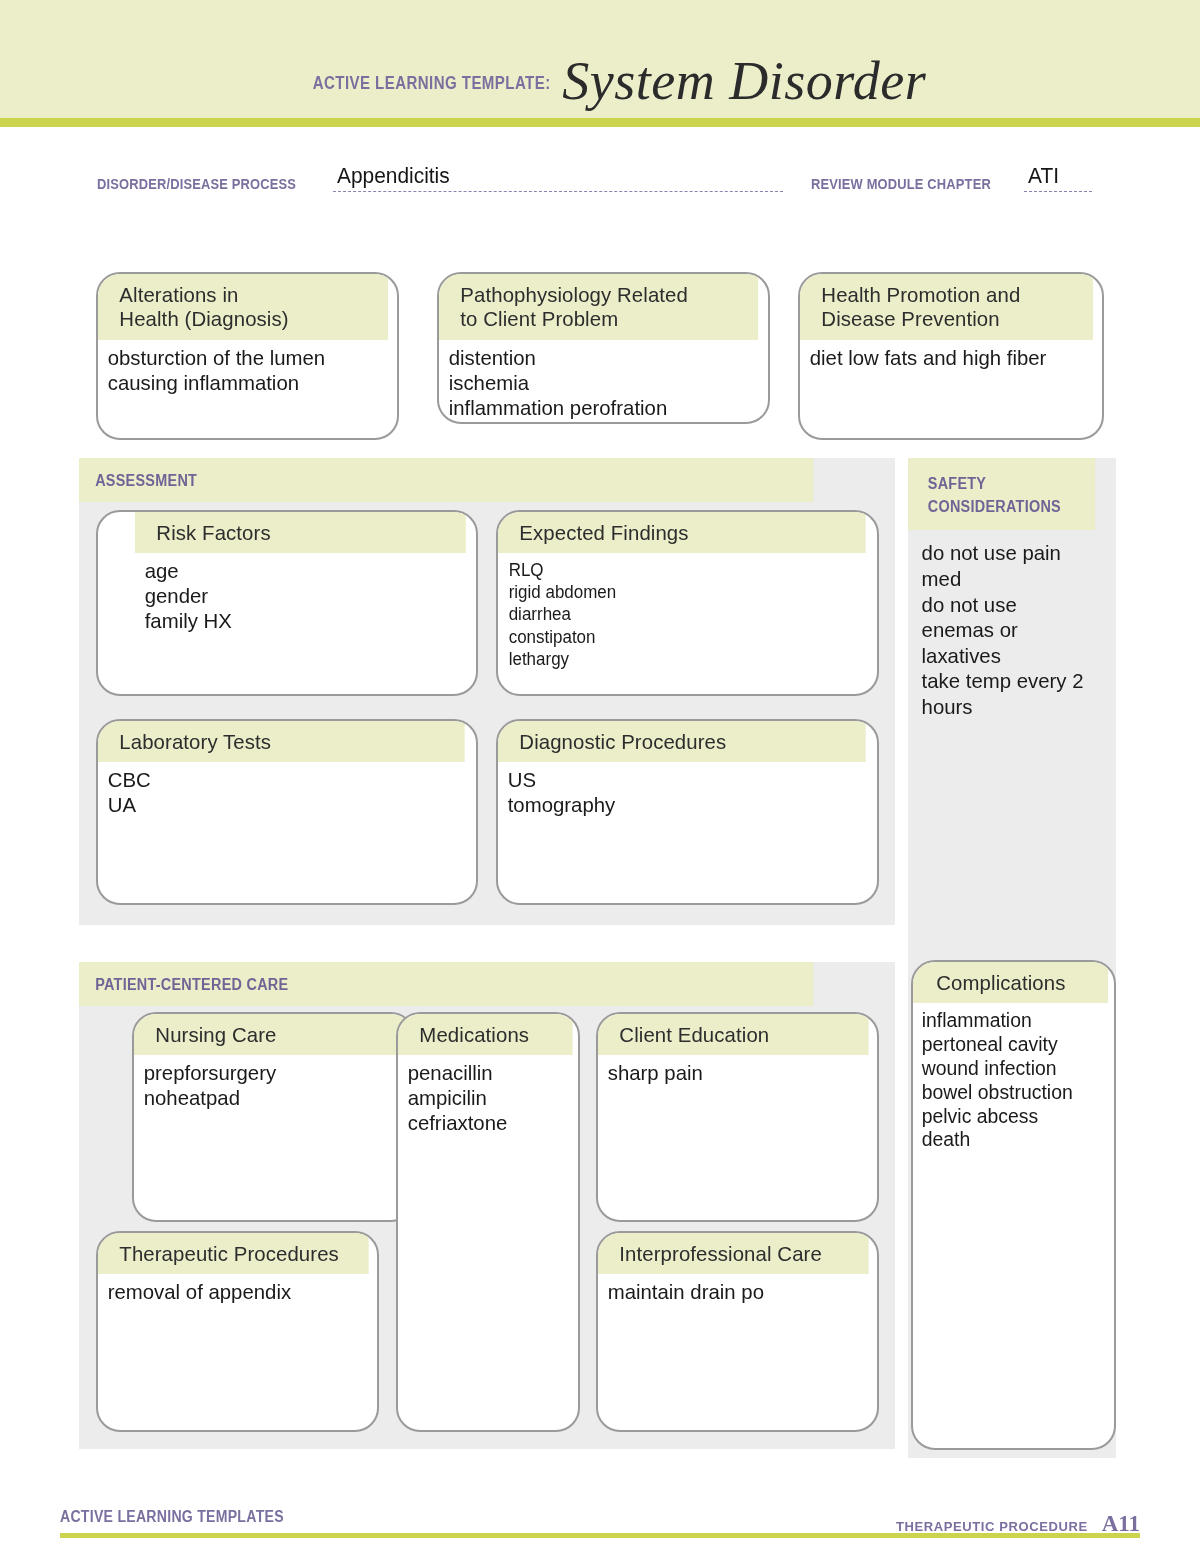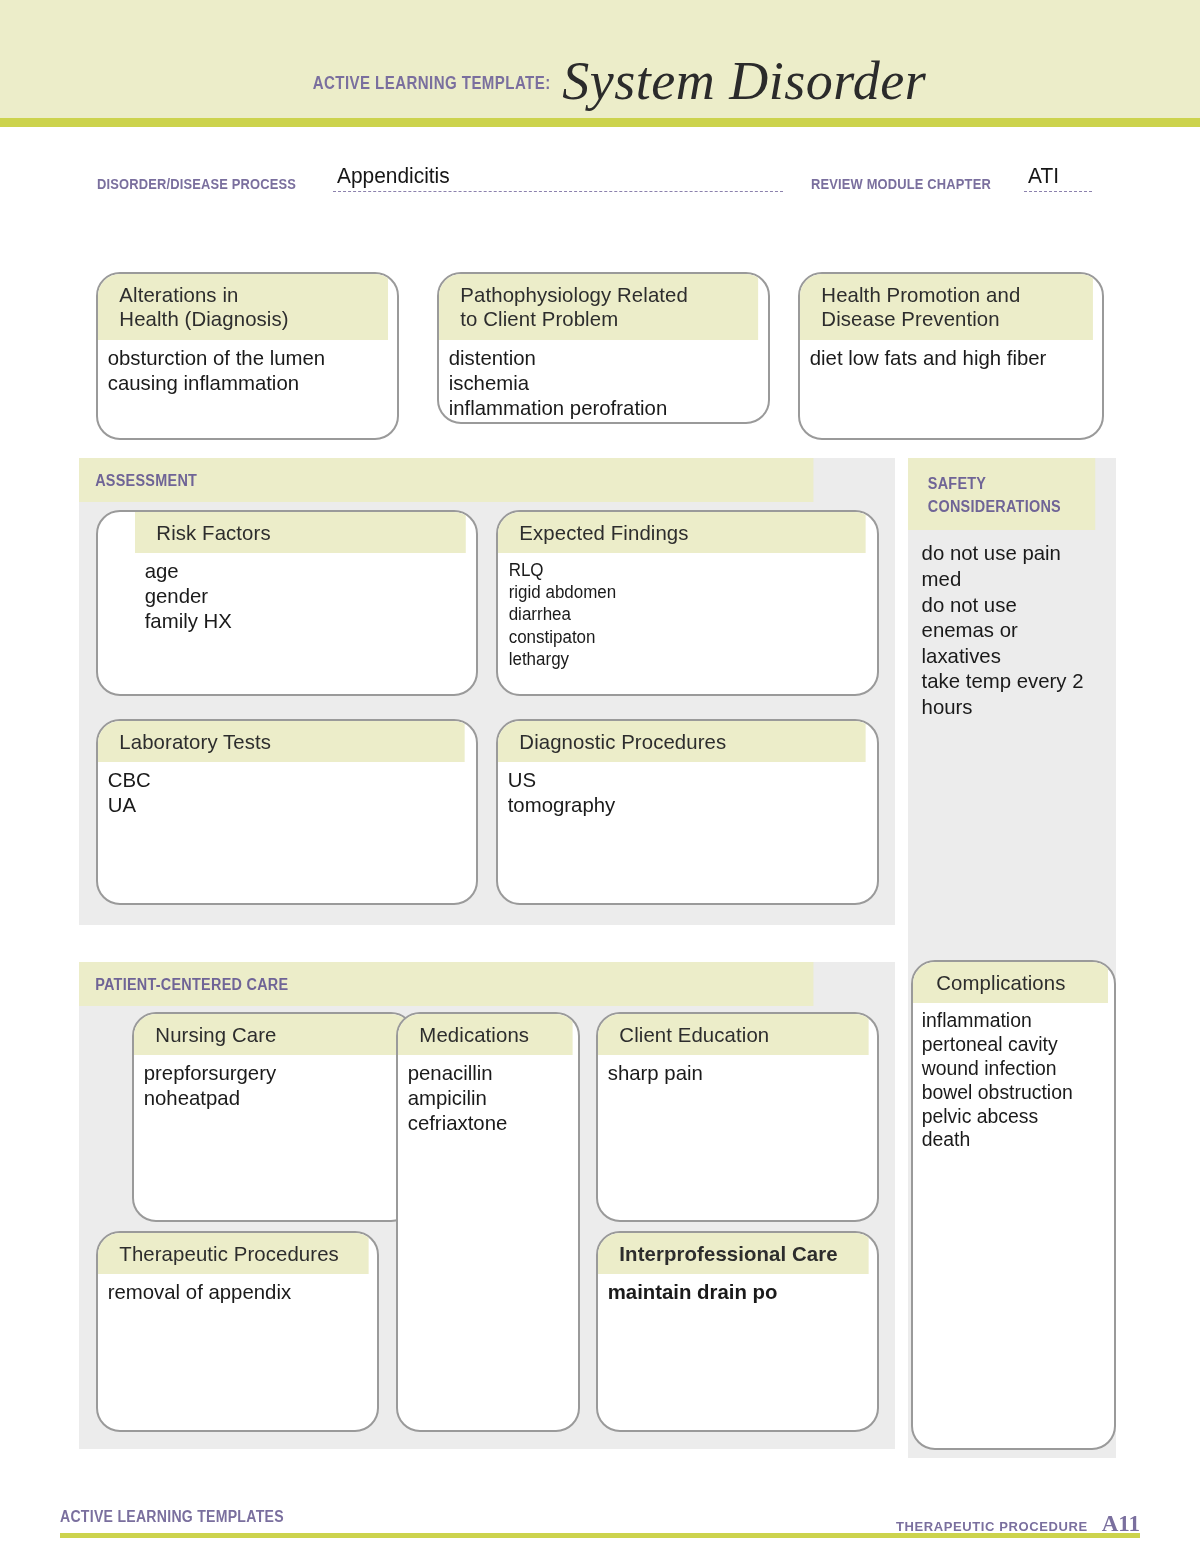--- a/index.html
+++ b/index.html
@@ -283,21 +283,21 @@
   </div>
 </div>
 
 <div class="card" style="left:96px;top:1231px;width:283px;height:201px;">
   <div class="card-hd">Therapeutic Procedures</div>
   <div class="card-body">
     <div class="ln">removal of appendix</div>
   </div>
 </div>
 
-<div class="card" style="left:596px;top:1231px;width:283px;height:201px;font-weight:bold;">
+<div class="card" style="left:596px;top:1231px;width:283px;height:201px;">
   <div class="card-hd">Interprofessional Care</div>
   <div class="card-body">
     <div class="ln">maintain drain po</div>
   </div>
 </div>
 
 <div class="footer-left">ACTIVE LEARNING TEMPLATES</div>
 <div class="footer-right">
   <span>THERAPEUTIC PROCEDURE</span>
   <span class="footer-page">A11</span>

